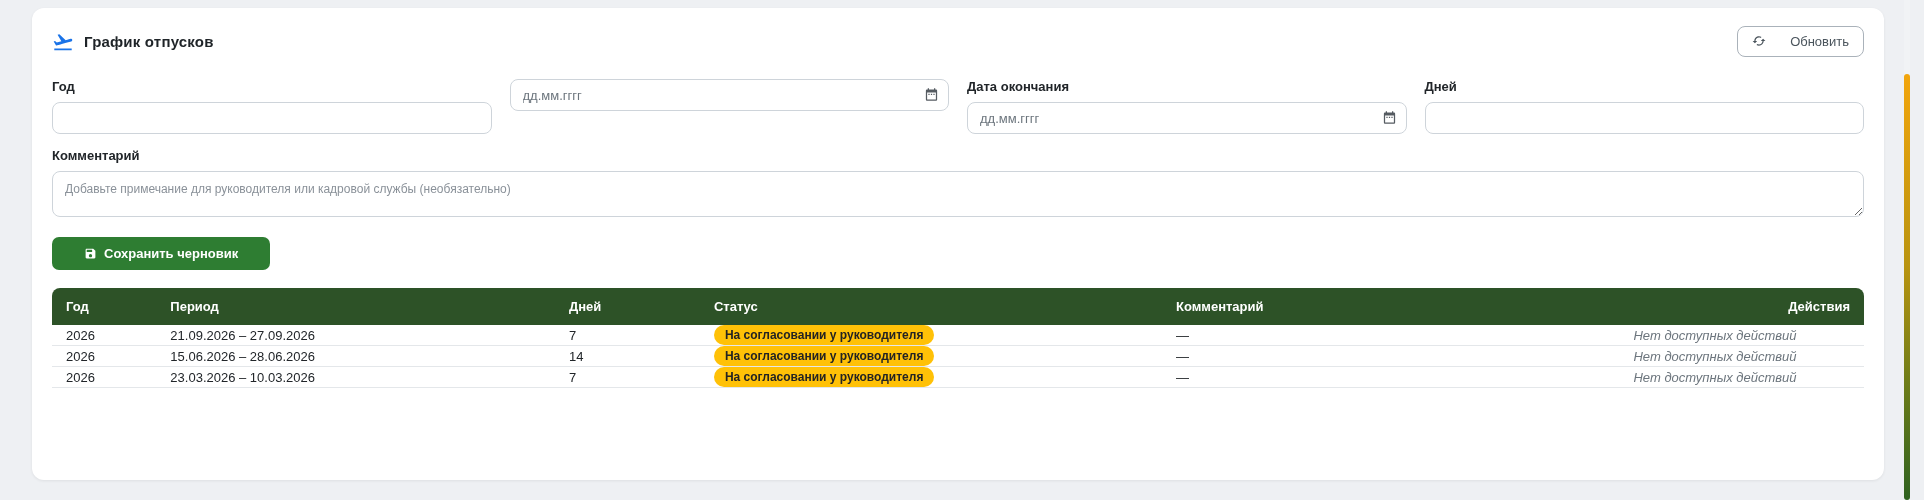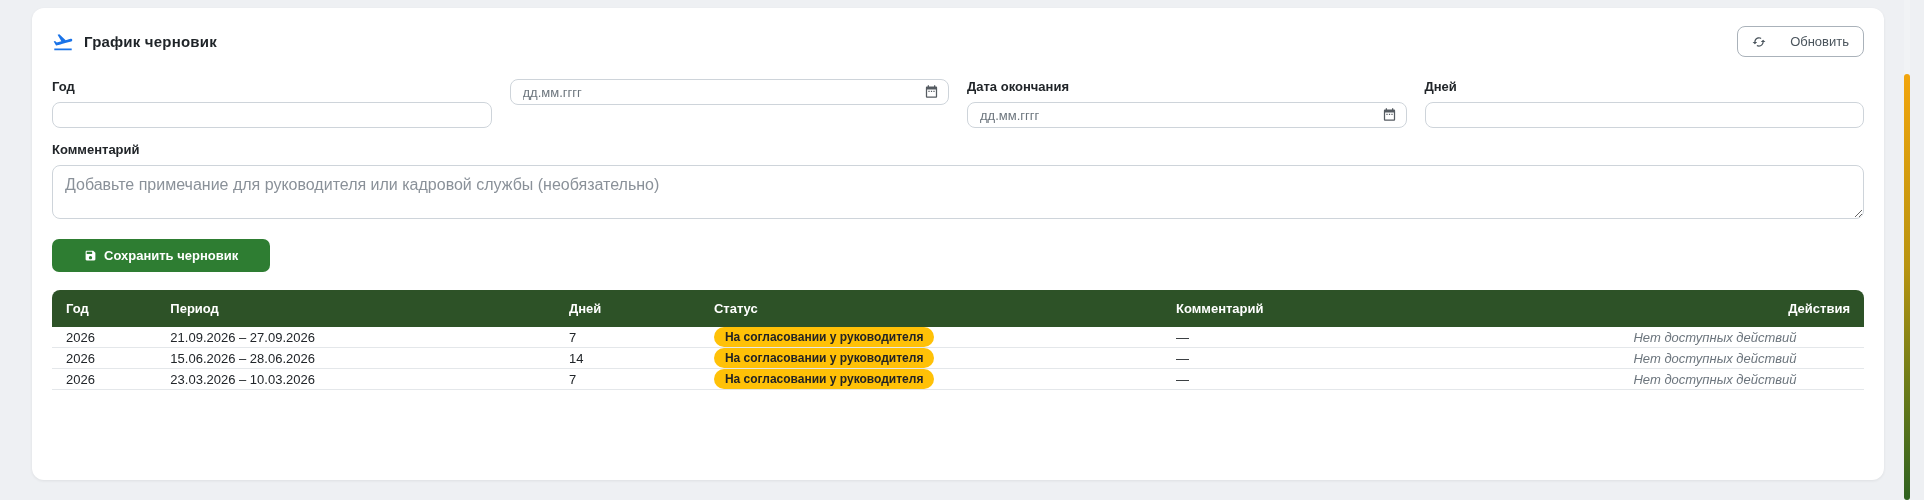--- a/index.html
+++ b/index.html
@@ -22,21 +22,21 @@
   }
   
   .card-header {
     display: flex; align-items: center; justify-content: space-between;
     margin-bottom: 22px;
   }
   .title-wrap { display: flex; align-items: center; gap: 10px; }
   .title-wrap svg { display: block; }
   .page-title { font-size: 15px; font-weight: 700; color: #1f2428; letter-spacing: .2px; }
   .refresh-btn {
-    display: inline-flex; align-items: center; gap: 24px;
+    display: inline-flex; gap: 24px;
     background: #ffffff;
     border: 1px solid #aab2ba;
     border-radius: 8px;
     padding: 7px 14px;
     font-size: 13px; color: #4a545c; font-weight: 500;
     cursor: pointer;
     font-family: "Liberation Sans", sans-serif;
   }
   .refresh-btn svg { display: block; }
   
@@ -46,44 +46,44 @@
     column-gap: 18px;
     margin-bottom: 14px;
   }
   .field-label {
     display: block;
     font-size: 13px; font-weight: 700; color: #212529;
     margin-bottom: 8px;
   }
   .input-wrap { position: relative; }
   .text-input {
-    width: 100%; height: 26px;
+    width: 100%; height: 32px;
     border: 1px solid #ced4da;
     border-radius: 8px;
     padding: 0 12px;
     font-size: 13px; color: #212529;
     font-family: "Liberation Sans", sans-serif;
     background: #fff;
     outline: none;
   }
   .text-input::placeholder { color: #6c757d; }
   .date-input { padding-right: 34px; }
   .cal-icon {
     position: absolute; right: 10px; top: 50%;
     transform: translateY(-50%);
     width: 15px; height: 15px;
     pointer-events: auto;
   }
   .comment-block { margin-bottom: 16px; }
   .comment-textarea {
-    width: 100%; height: 54px;
+    width: 100%; height: 46px;
     border: 1px solid #ced4da;
     border-radius: 8px;
     padding: 10px 12px;
-    font-size: 16px; color: #212529;
+    font-size: 12px; color: #212529;
     font-family: "Liberation Sans", sans-serif;
     resize: vertical;
     outline: none;
   }
   .comment-textarea::placeholder { color: #8a9199; }
   .save-btn {
     display: inline-flex; align-items: center; gap: 7px;
     background: #2e7d32;
     border: none;
     border-radius: 7px;
@@ -158,21 +158,21 @@
 
 <div class="card">
 
   <div class="card-header">
     <div class="title-wrap">
       <span>
         <svg width="22" height="22" viewBox="0 0 24 24" fill="#1a73e8">
           <path d="M2.5 19h19v2h-19v-2zm19.57-9.36c-.21-.8-1.04-1.28-1.84-1.06L14.92 10l-6.9-6.43-1.93.51 4.14 7.17-4.97 1.33-1.97-1.54-1.45.39 2.59 4.49s7.12-1.9 16.57-4.43c.81-.23 1.28-1.05 1.07-1.85z"></path>
         </svg>
       </span>
-      <span class="page-title">График черновик</span>
+      <span class="page-title">График отпусков</span>
     </div>
     <button class="refresh-btn">
       <span>
         <svg width="14" height="14" viewBox="0 0 24 24" fill="#4a545c">
           <path d="M19 8l-4 4h3c0 3.31-2.69 6-6 6-1.01 0-1.97-.25-2.8-.7l-1.46 1.46C8.97 19.54 10.43 20 12 20c4.42 0 8-3.58 8-8h3l-4-4zM6 12c0-3.31 2.69-6 6-6 1.01 0 1.97.25 2.8.7l1.46-1.46C15.03 4.46 13.57 4 12 4c-4.42 0-8 3.58-8 8H1l4 4 4-4H6z"></path>
         </svg>
       </span>
       <span>Обновить</span>
     </button>
   </div>

